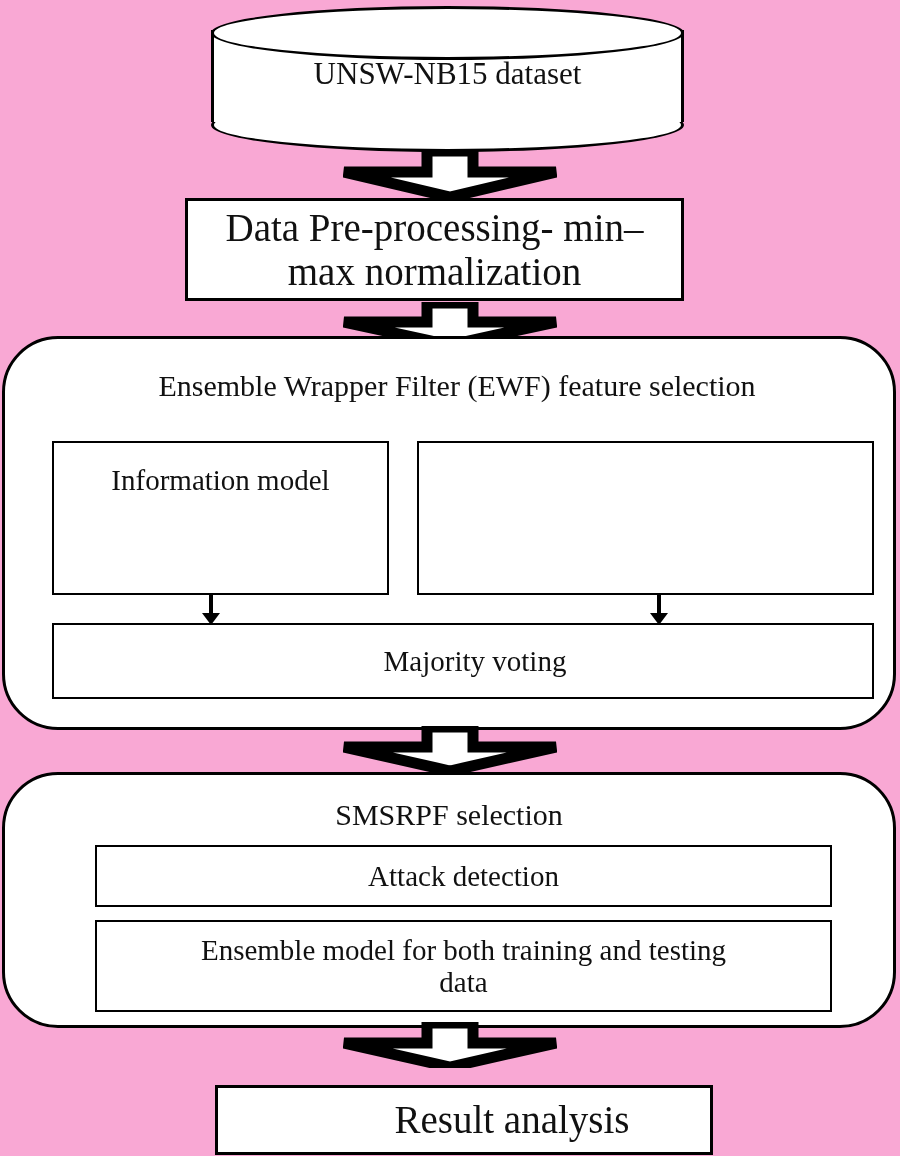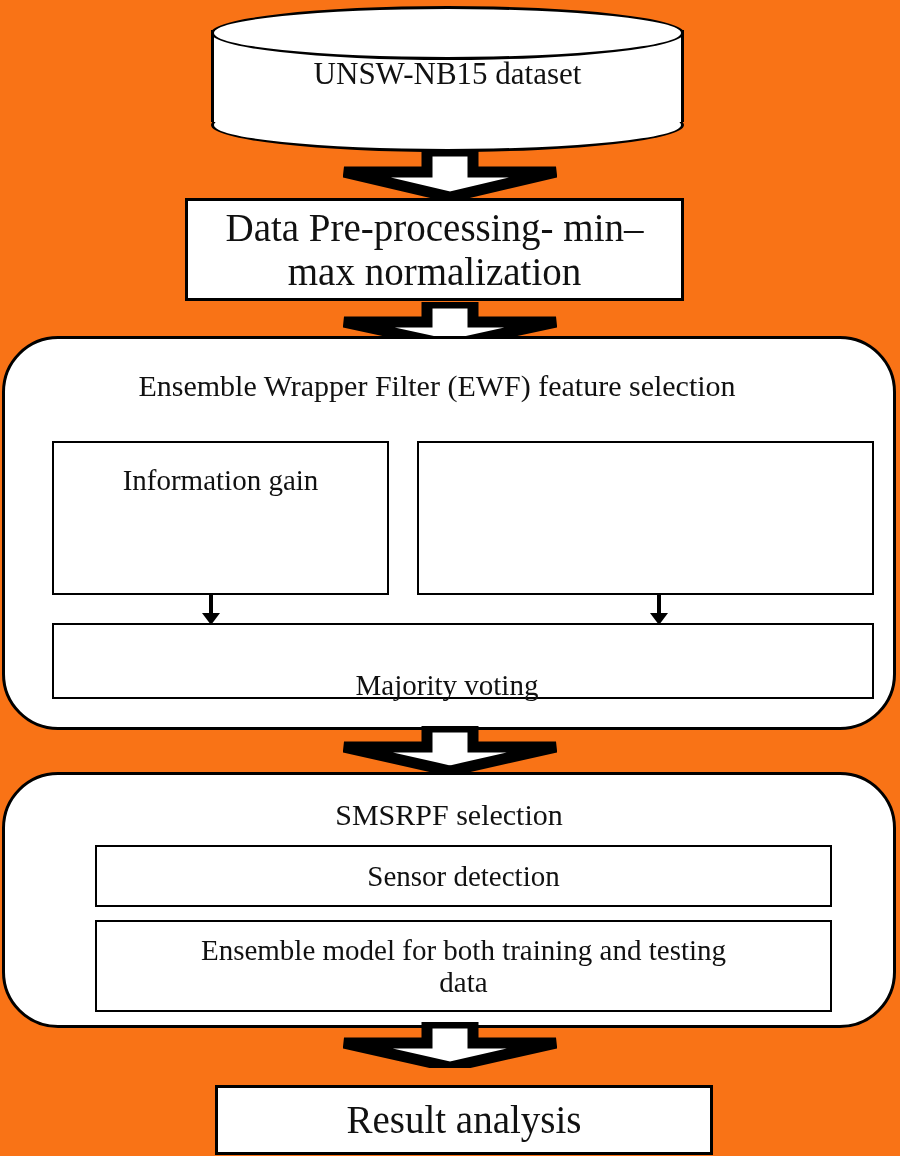--- a/index.html
+++ b/index.html
@@ -8,21 +8,21 @@
     background: #ffffff;
   }
   body {
     font-family: "Liberation Serif", "DejaVu Serif", serif;
     color: #000000;
   }
   #canvas {
     position: relative;
     width: 900px;
     height: 1156px;
-    background: #f97316;
+    background: #f9a8d4;
     overflow: hidden;
   }
 
   
   .txt {
     position: absolute;
     text-align: center;
     color: #111111;
     line-height: 1.12;
     display: flex;
@@ -106,61 +106,61 @@
   <div class="txt fs-box" style="left:190px; top:200px; width:489px; height:99px;">Data Pre-processing- min–
 max normalization</div>
 
   <div class="block-arrow" style="left:343px; top:302px; width:214px; height:44px;">
     <svg width="214" height="44" viewBox="0 0 214 44">
       <path d="M 84 1 L 130 1 L 130 20 L 213 20 L 107 43 L 1 20 L 84 20 Z" fill="#ffffff" stroke="#000000" stroke-width="11" stroke-linejoin="miter"></path>
     </svg>
   </div>
 
   <div class="round-rect" style="left:2px; top:336px; width:894px; height:394px;"></div>
-  <div class="txt fs-head" style="left:8px; top:364px; width:858px; height:44px;">Ensemble Wrapper Filter (EWF) feature selection</div>
+  <div class="txt fs-head" style="left:28px; top:364px; width:858px; height:44px;">Ensemble Wrapper Filter (EWF) feature selection</div>
 
   <div class="rect-thin" style="left:52px; top:441px; width:337px; height:154px;"></div>
-  <div class="txt fs-sub" style="left:56px; top:445px; width:329px; height:70px;">Information gain</div>
+  <div class="txt fs-sub" style="left:56px; top:445px; width:329px; height:70px;">Information model</div>
 
   <div class="rect-thin" style="left:417px; top:441px; width:457px; height:154px;"></div>
 
   <div class="line-arrow" style="left:198px; top:595px; width:26px; height:30px;">
     <svg width="26" height="30" viewBox="0 0 26 30">
       <line x1="13" y1="0" x2="13" y2="20" stroke="#000" stroke-width="4"></line>
       <path d="M 4 18 L 22 18 L 13 30 Z" fill="#000"></path>
     </svg>
   </div>
   <div class="line-arrow" style="left:646px; top:595px; width:26px; height:30px;">
     <svg width="26" height="30" viewBox="0 0 26 30">
       <line x1="13" y1="0" x2="13" y2="20" stroke="#000" stroke-width="4"></line>
       <path d="M 4 18 L 22 18 L 13 30 Z" fill="#000"></path>
     </svg>
   </div>
 
   <div class="rect-thin" style="left:52px; top:623px; width:822px; height:76px;"></div>
-  <div class="txt fs-sub" style="left:40px; top:626px; width:814px; height:70px;margin-top:24px;">Majority voting</div>
+  <div class="txt fs-sub" style="left:68px; top:626px; width:814px; height:70px;">Majority voting</div>
 
   <div class="block-arrow" style="left:343px; top:726px; width:214px; height:46px;">
     <svg width="214" height="46" viewBox="0 0 214 46">
       <path d="M 84 1 L 130 1 L 130 21 L 213 21 L 107 45 L 1 21 L 84 21 Z" fill="#ffffff" stroke="#000000" stroke-width="11" stroke-linejoin="miter"></path>
     </svg>
   </div>
 
   <div class="round-rect" style="left:2px; top:772px; width:894px; height:256px;"></div>
   <div class="txt fs-head" style="left:20px; top:795px; width:858px; height:40px;">SMSRPF selection</div>
 
   <div class="rect-thin" style="left:95px; top:845px; width:737px; height:62px;"></div>
-  <div class="txt fs-sub" style="left:99px; top:848px; width:729px; height:56px;">Sensor detection</div>
+  <div class="txt fs-sub" style="left:99px; top:848px; width:729px; height:56px;">Attack detection</div>
 
   <div class="rect-thin" style="left:95px; top:920px; width:737px; height:92px;"></div>
   <div class="txt fs-sub" style="left:99px; top:922px; width:729px; height:88px;">Ensemble model for both training and testing
 data</div>
 
   <div class="block-arrow" style="left:343px; top:1022px; width:214px; height:46px;">
     <svg width="214" height="46" viewBox="0 0 214 46">
       <path d="M 84 1 L 130 1 L 130 21 L 213 21 L 107 45 L 1 21 L 84 21 Z" fill="#ffffff" stroke="#000000" stroke-width="11" stroke-linejoin="miter"></path>
     </svg>
   </div>
 
   <div class="rect" style="left:215px; top:1085px; width:498px; height:70px;"></div>
-  <div class="txt fs-box" style="left:219px; top:1088px; width:490px; height:64px;">Result analysis</div>
+  <div class="txt fs-box" style="left:219px; top:1088px; width:490px; height:64px;padding-left:48px;">Result analysis</div>
 
 </div>
 
 </body></html>

